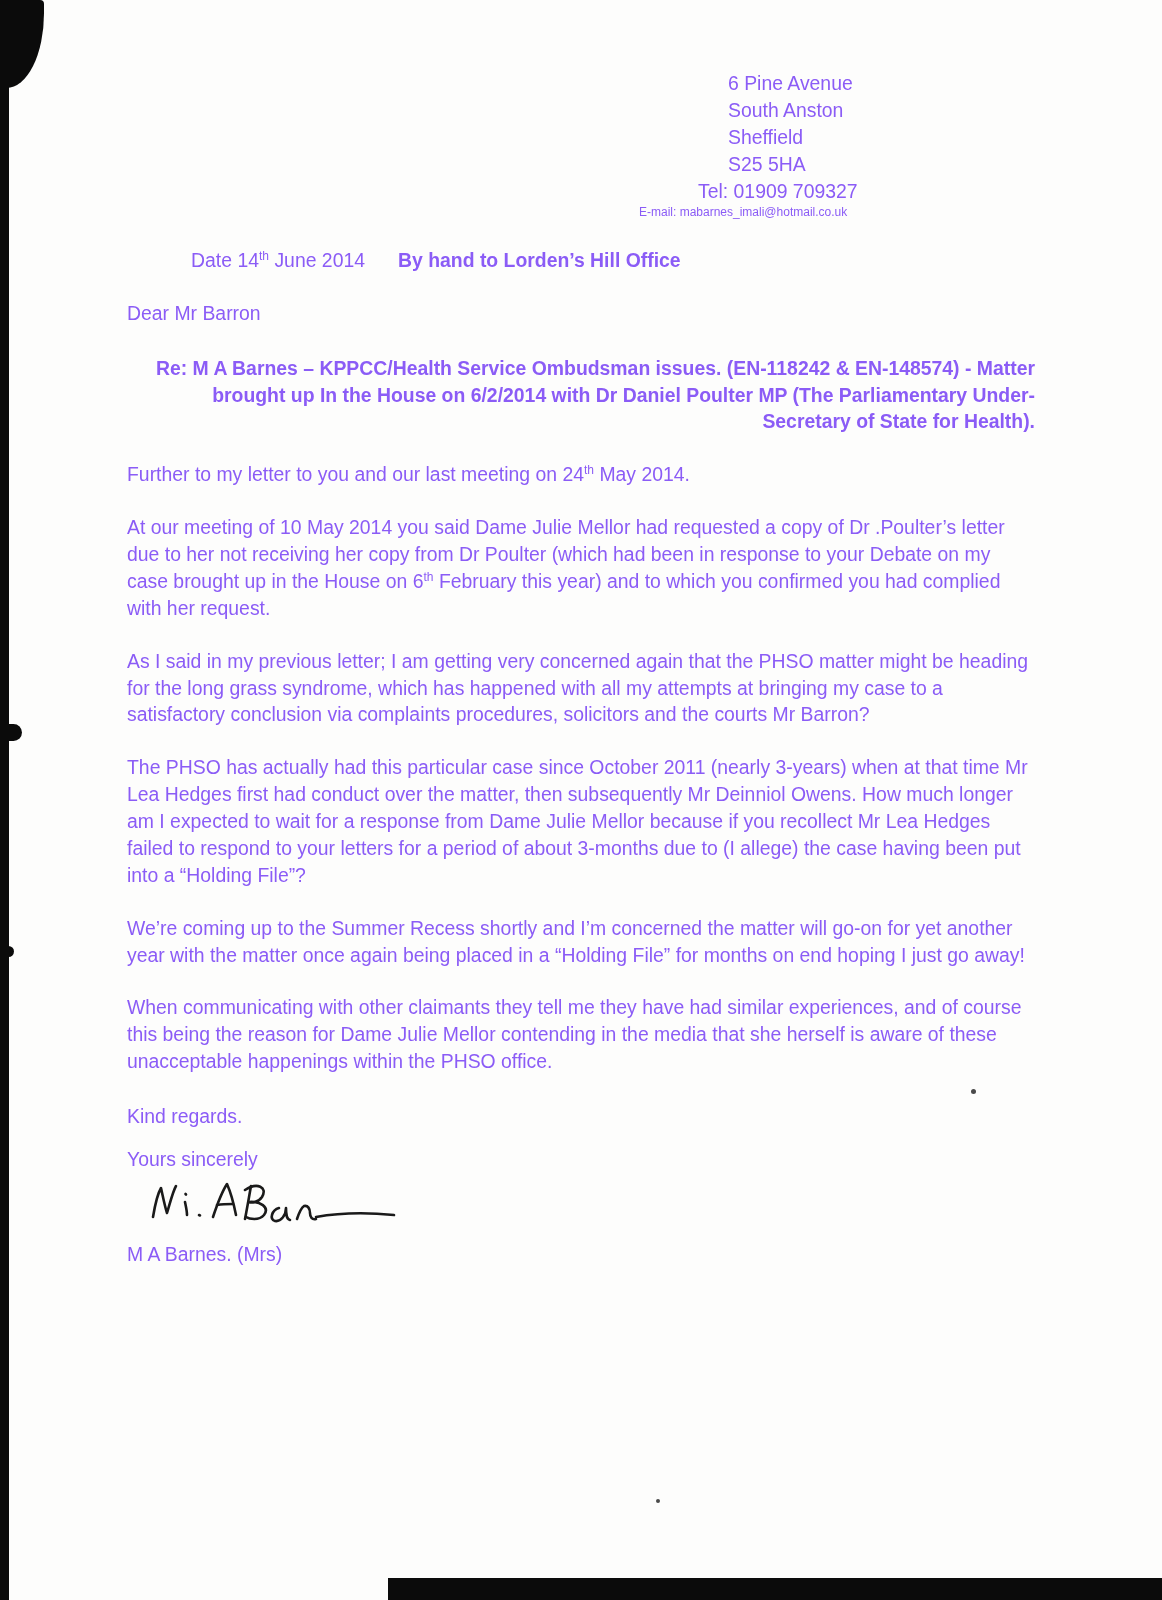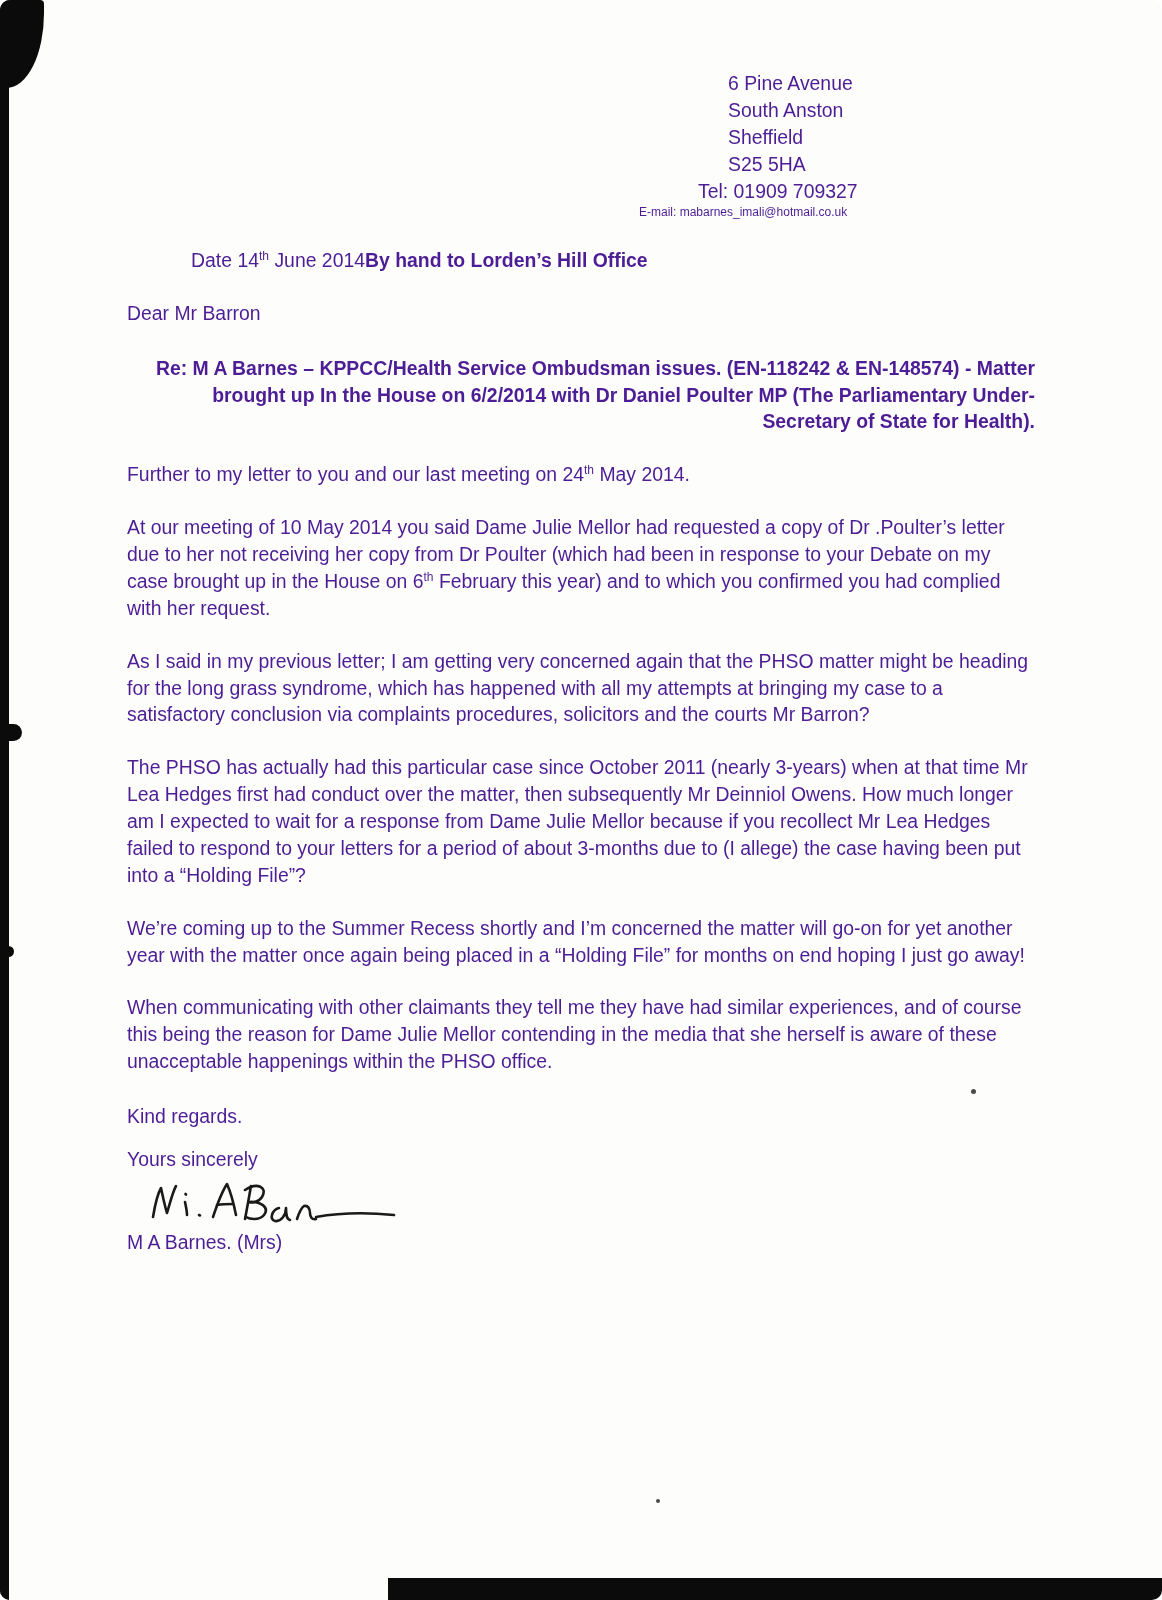--- a/index.html
+++ b/index.html
@@ -3,56 +3,55 @@
 <meta charset="utf-8">
 <style>
   html, body { margin: 0; padding: 0; background: #ffffff; }
   .page {
     position: relative;
     width: 1162px;
     height: 1600px;
     background: #fdfdfc;
     overflow: hidden;
     font-family: "Liberation Sans", sans-serif;
-    color: #4c1d95;
-    border-radius: 10px;
+    color: #8b5cf6;
   }
   .content {
     position: absolute;
     left: 127px;
     top: 70px;
     width: 908px;
     font-size: 19.4px;
     line-height: 1.385;
   }
   
   .sender { margin-left: 601px; white-space: nowrap; }
   .sender .line { display: block; }
   .sender .tel { margin-left: -30px; }
   .sender .email { margin-left: -89px; font-size: 12px; }
   
   .recipient { margin-top: 14px; }
   
   .dateline { margin-top: 26px; }
   .dateline .date { display: inline-block; width: 238px; text-align: right; }
-  .dateline .hand-note { font-weight: bold; }
+  .dateline .hand-note { font-weight: bold; margin-left: 33px; }
   .salutation { margin-top: 26px; }
   .subject {
     margin-top: 28px;
     font-weight: bold;
     padding-left: 42px;
     text-indent: -42px;
     text-align: right;
   }
   .para { margin-top: 26px; }
   sup { font-size: 0.62em; vertical-align: super; line-height: 0; }
   .closing { margin-top: 28px; }
   .yours { margin-top: 16px; }
   .signature { margin: 4px 0 0 12px; height: 52px; }
-  .signed-name { margin-top: 0px; }
+  .signed-name { margin-top: 12px; }
   
   .artifact { position: absolute; background: #0b0b0b; }
   .edge-left { left: 0; top: 0; width: 9px; height: 1600px; }
   .corner-tl { left: 0; top: 0; width: 44px; height: 88px; border-radius: 0 4px 85% 0; }
   .tick-1 { left: 0; top: 724px; width: 22px; height: 17px; border-radius: 0 9px 9px 0; }
   .tick-2 { left: 0; top: 946px; width: 14px; height: 11px; border-radius: 0 6px 6px 0; }
   .bottom-bar { left: 388px; top: 1578px; width: 774px; height: 22px; }
   .bottom-left { left: 0; top: 1590px; width: 9px; height: 10px; }
   .speck { position: absolute; background: #4a4a4a; border-radius: 50%; }
   .speck-1 { left: 971px; top: 1089px; width: 5px; height: 5px; }

